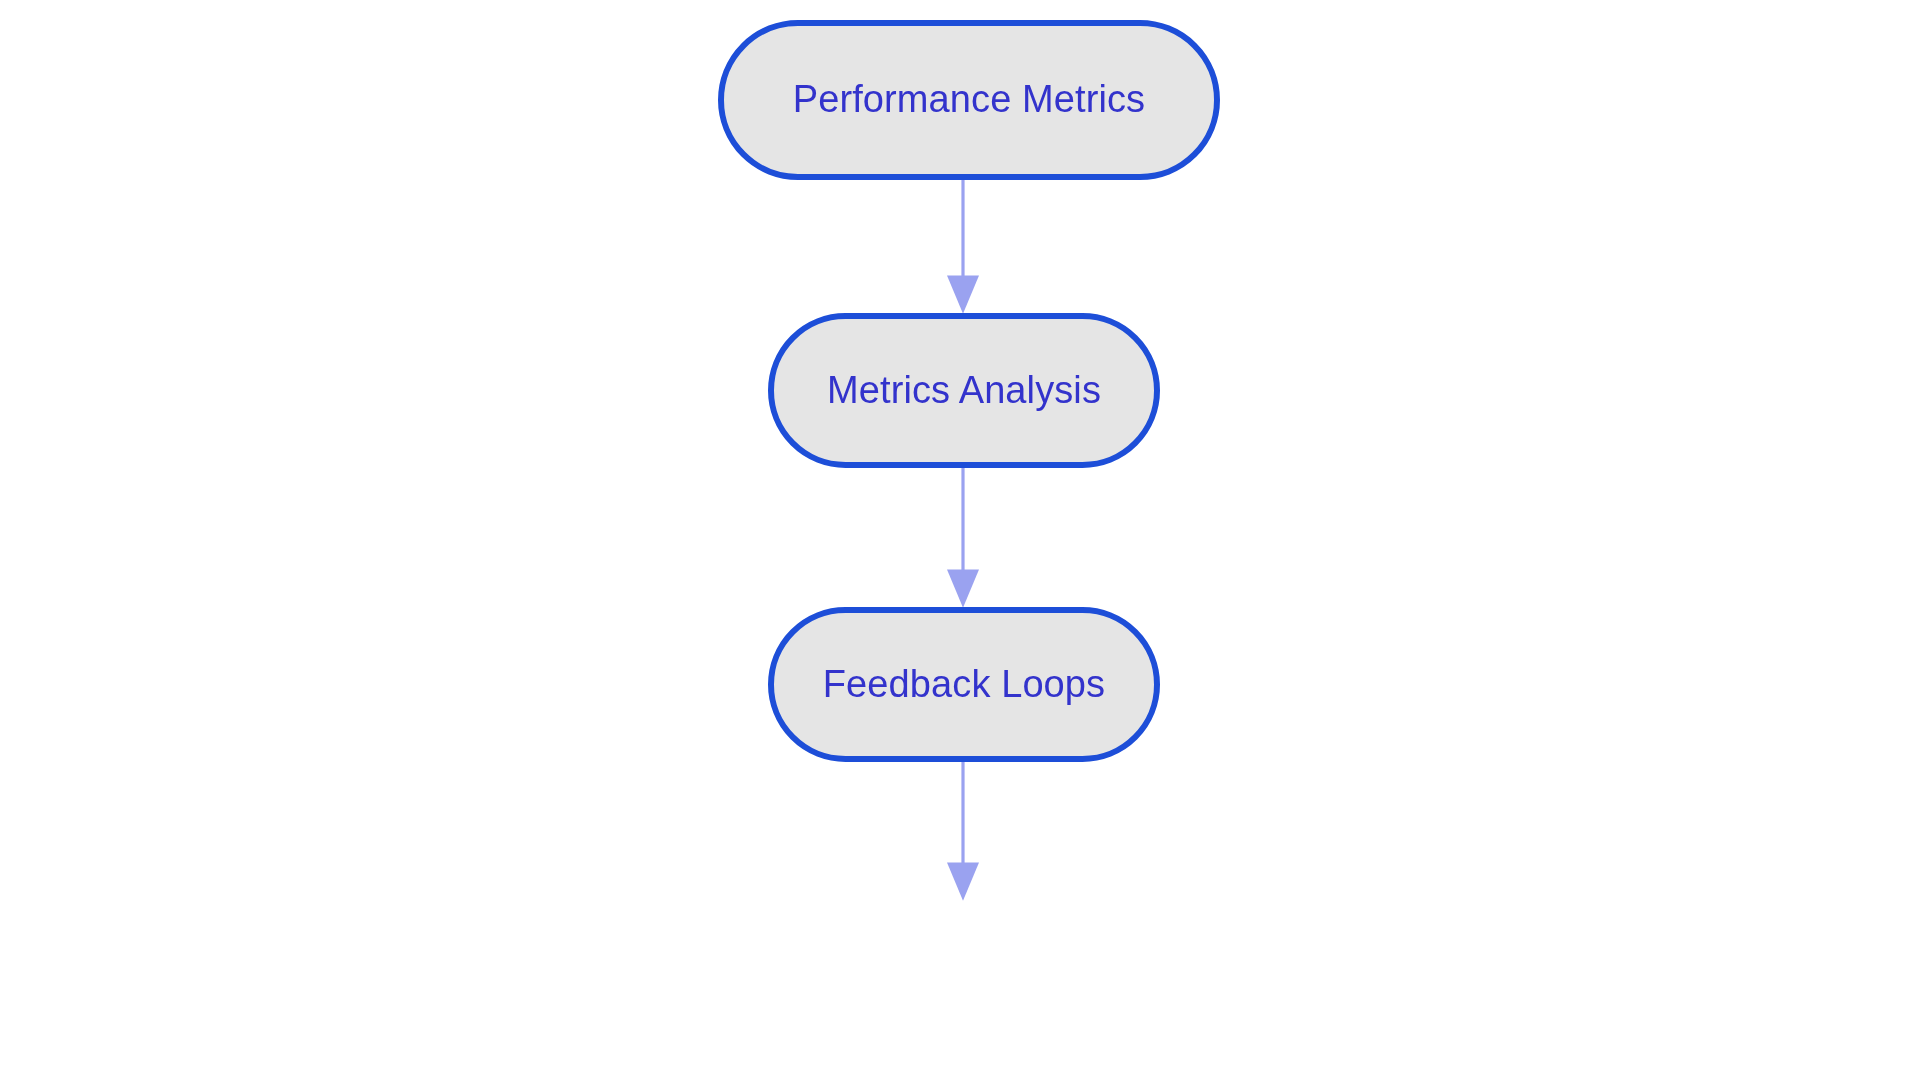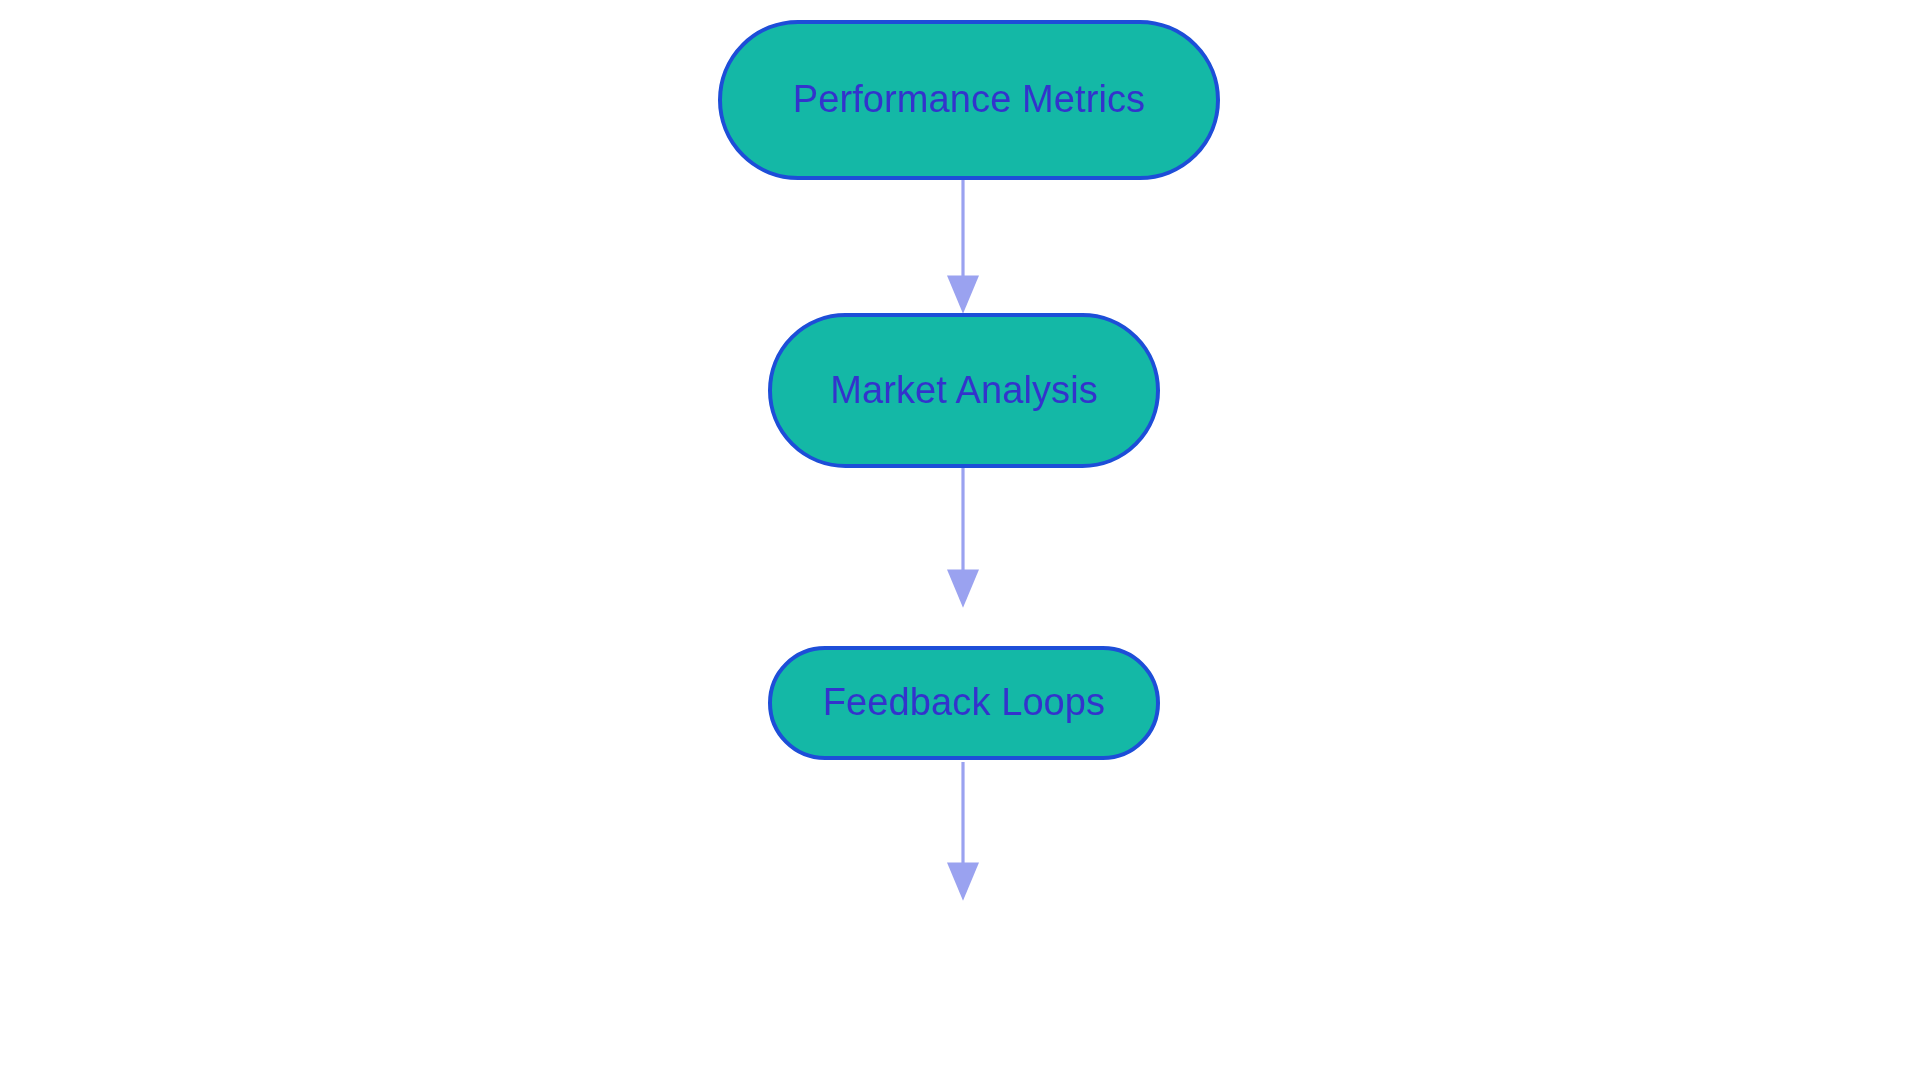--- a/index.html
+++ b/index.html
@@ -27,22 +27,22 @@
     width: 1920px;
     height: 1083px;
     pointer-events: none;
   }
   .flow-node {
     position: absolute;
     box-sizing: border-box;
     display: flex;
     align-items: center;
     justify-content: center;
-    background: #14b8a6;
-    border: 4px solid #1d4ed8;
+    background: #e5e5e5;
+    border: 6px solid #1d4ed8;
     border-radius: 999px;
     z-index: 2;
   }
   .flow-node-label {
     color: #3333cc;
     font-family: "Liberation Sans", "DejaVu Sans", sans-serif;
     font-size: 38px;
     font-weight: 400;
     line-height: 1.1;
     letter-spacing: 0.1px;
@@ -53,21 +53,21 @@
   
   #node-performance-metrics {
     left: 718px; top: 20px; width: 502px; height: 160px;
   }
   
   #node-market-analysis {
     left: 768px; top: 313px; width: 392px; height: 155px;
   }
   
   #node-feedback-loops {
-    left: 768px; top: 607px; width: 392px; height: 114px; margin-top: 39px;
+    left: 768px; top: 607px; width: 392px; height: 155px;
   }
   
   #node-continuous-improvement {
     left: 680px; top: 900px; width: 570px; height: 164px;
   }
 </style>
 </head>
 <body>
 
 <div id="flow-canvas">
@@ -84,21 +84,21 @@
     <line x1="963" y1="468" x2="963" y2="603" stroke="#9aa2f0" stroke-width="3.2" fill="none" marker-end="url(#arrowhead)"></line>
 
     <line x1="963" y1="762" x2="963" y2="896" stroke="#9aa2f0" stroke-width="3.2" fill="none" marker-end="url(#arrowhead)"></line>
   </svg>
 
   <div class="flow-node" id="node-performance-metrics">
     <span class="flow-node-label">Performance Metrics</span>
   </div>
 
   <div class="flow-node" id="node-market-analysis">
-    <span class="flow-node-label">Market Analysis</span>
+    <span class="flow-node-label">Metrics Analysis</span>
   </div>
 
   <div class="flow-node" id="node-feedback-loops">
     <span class="flow-node-label">Feedback Loops</span>
   </div>
 
 
 </div>
 
 </body></html>

